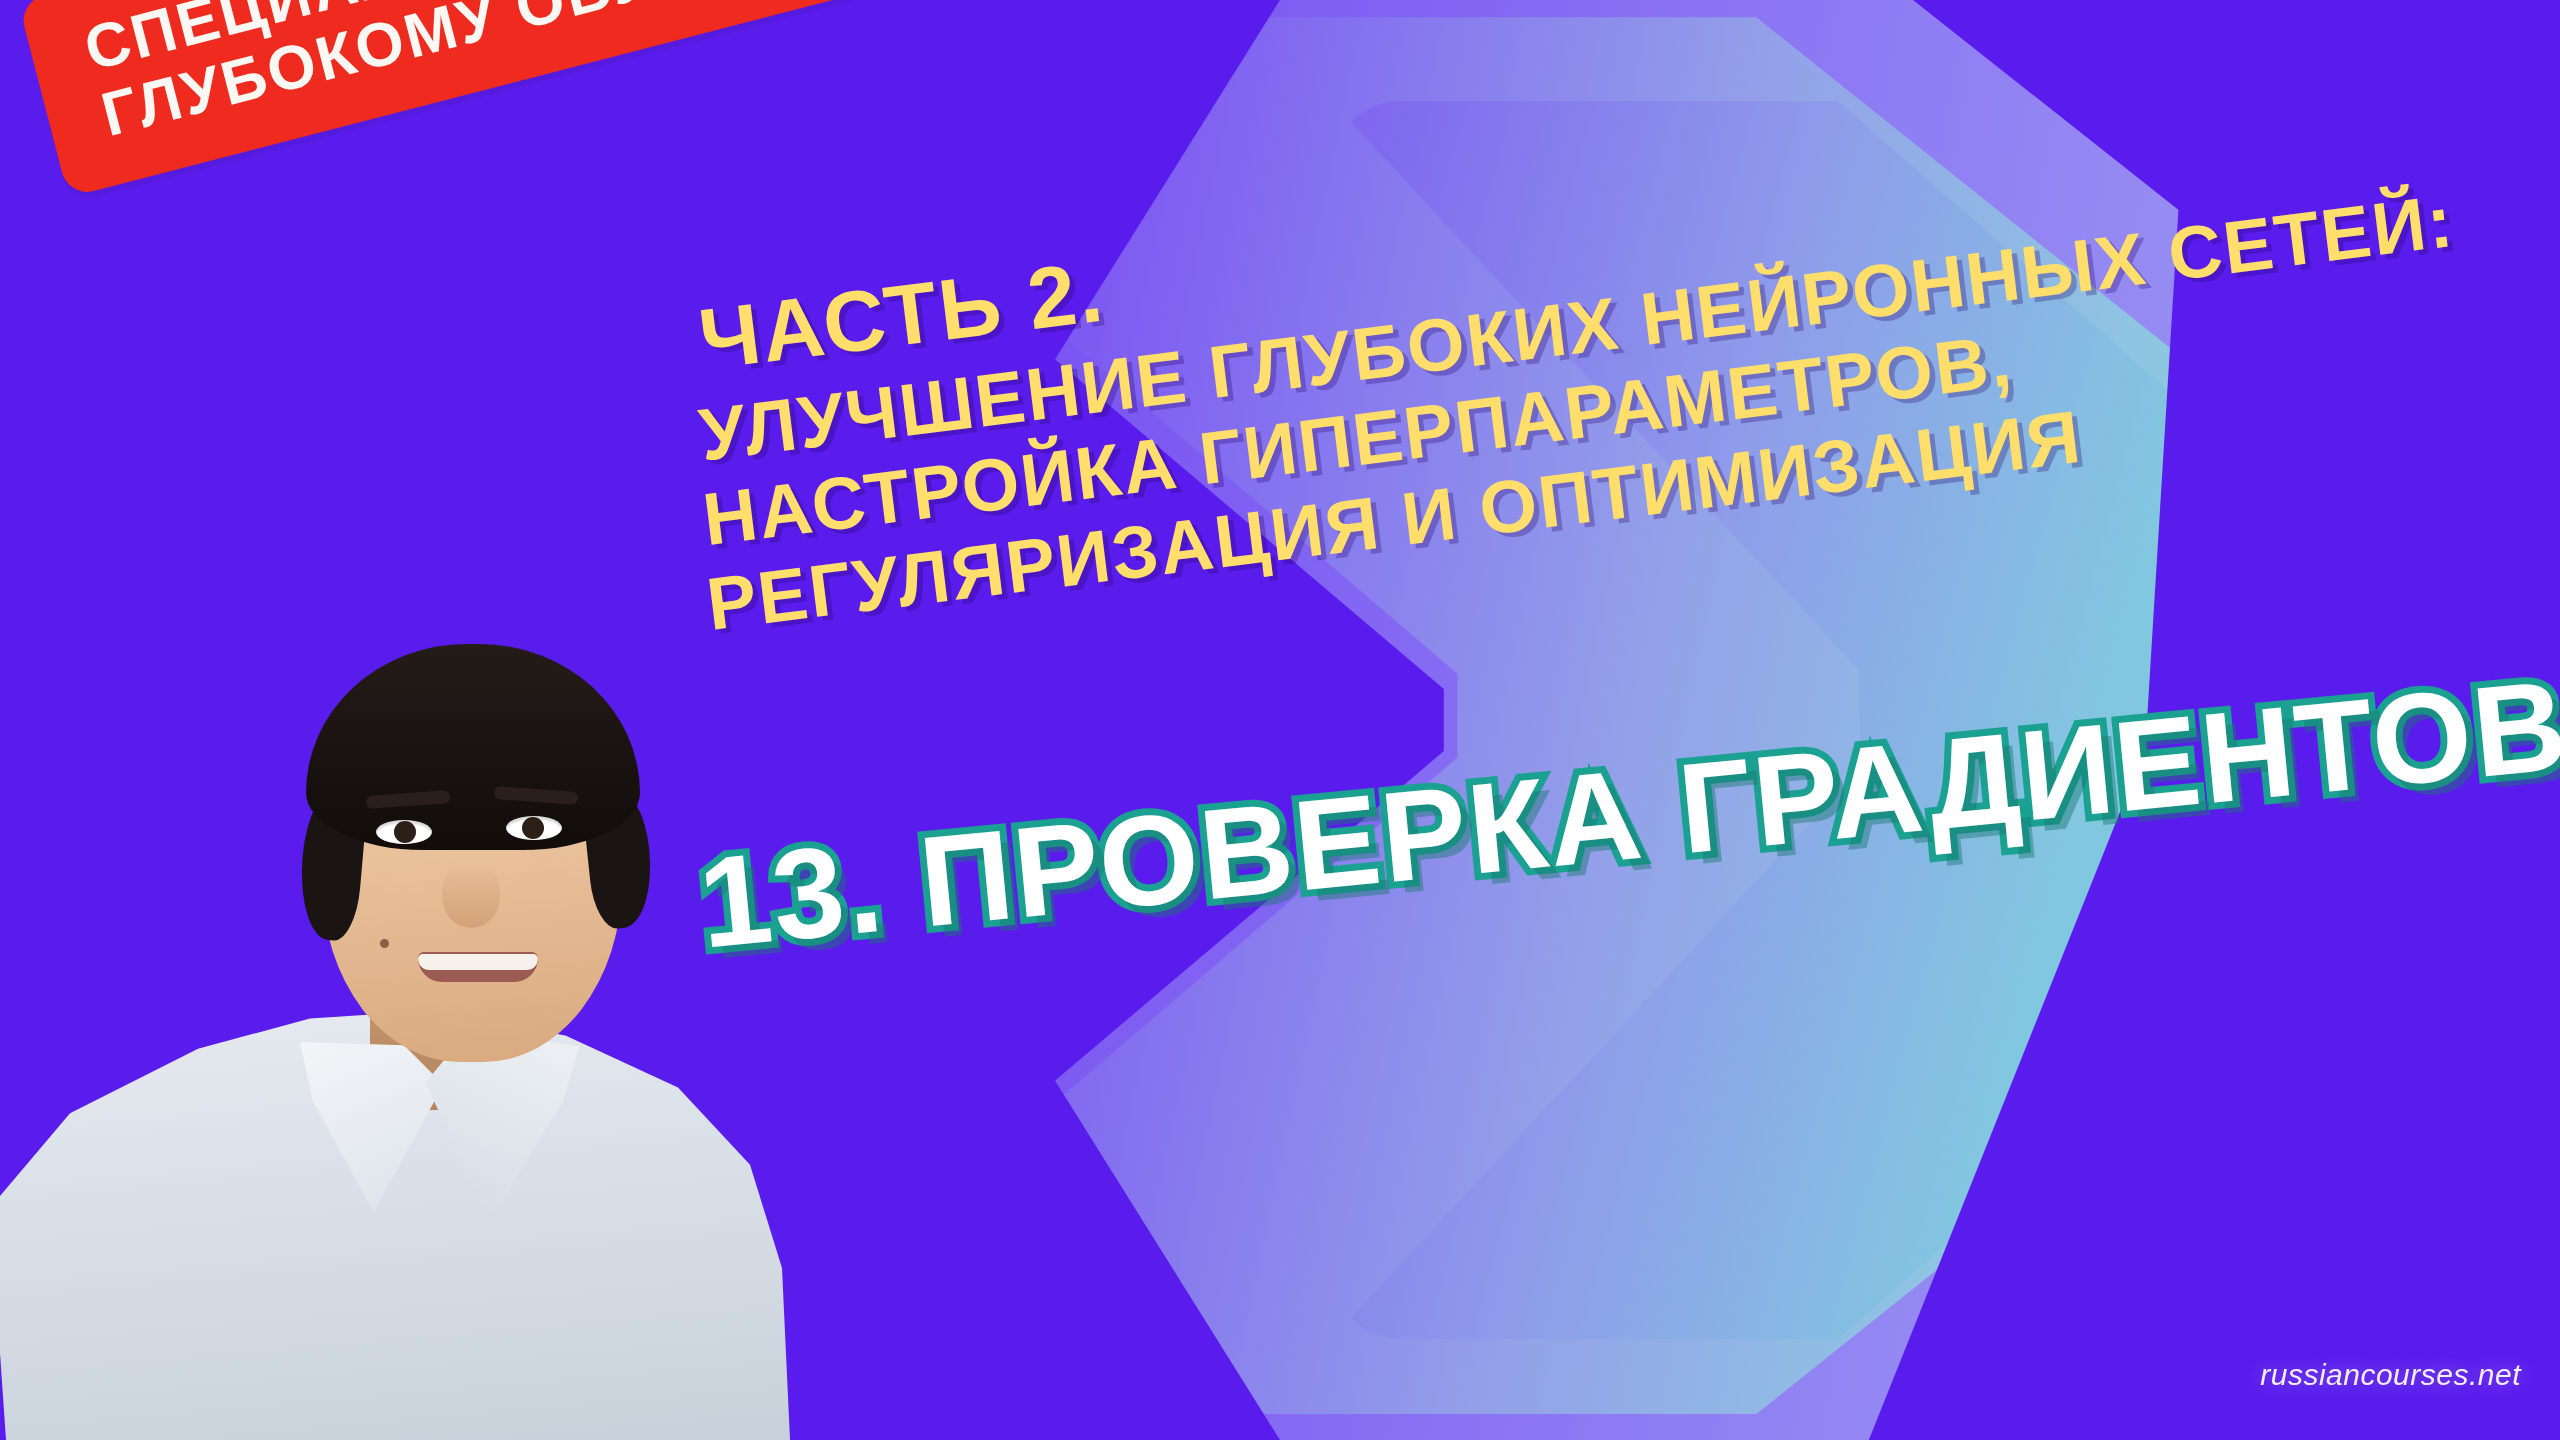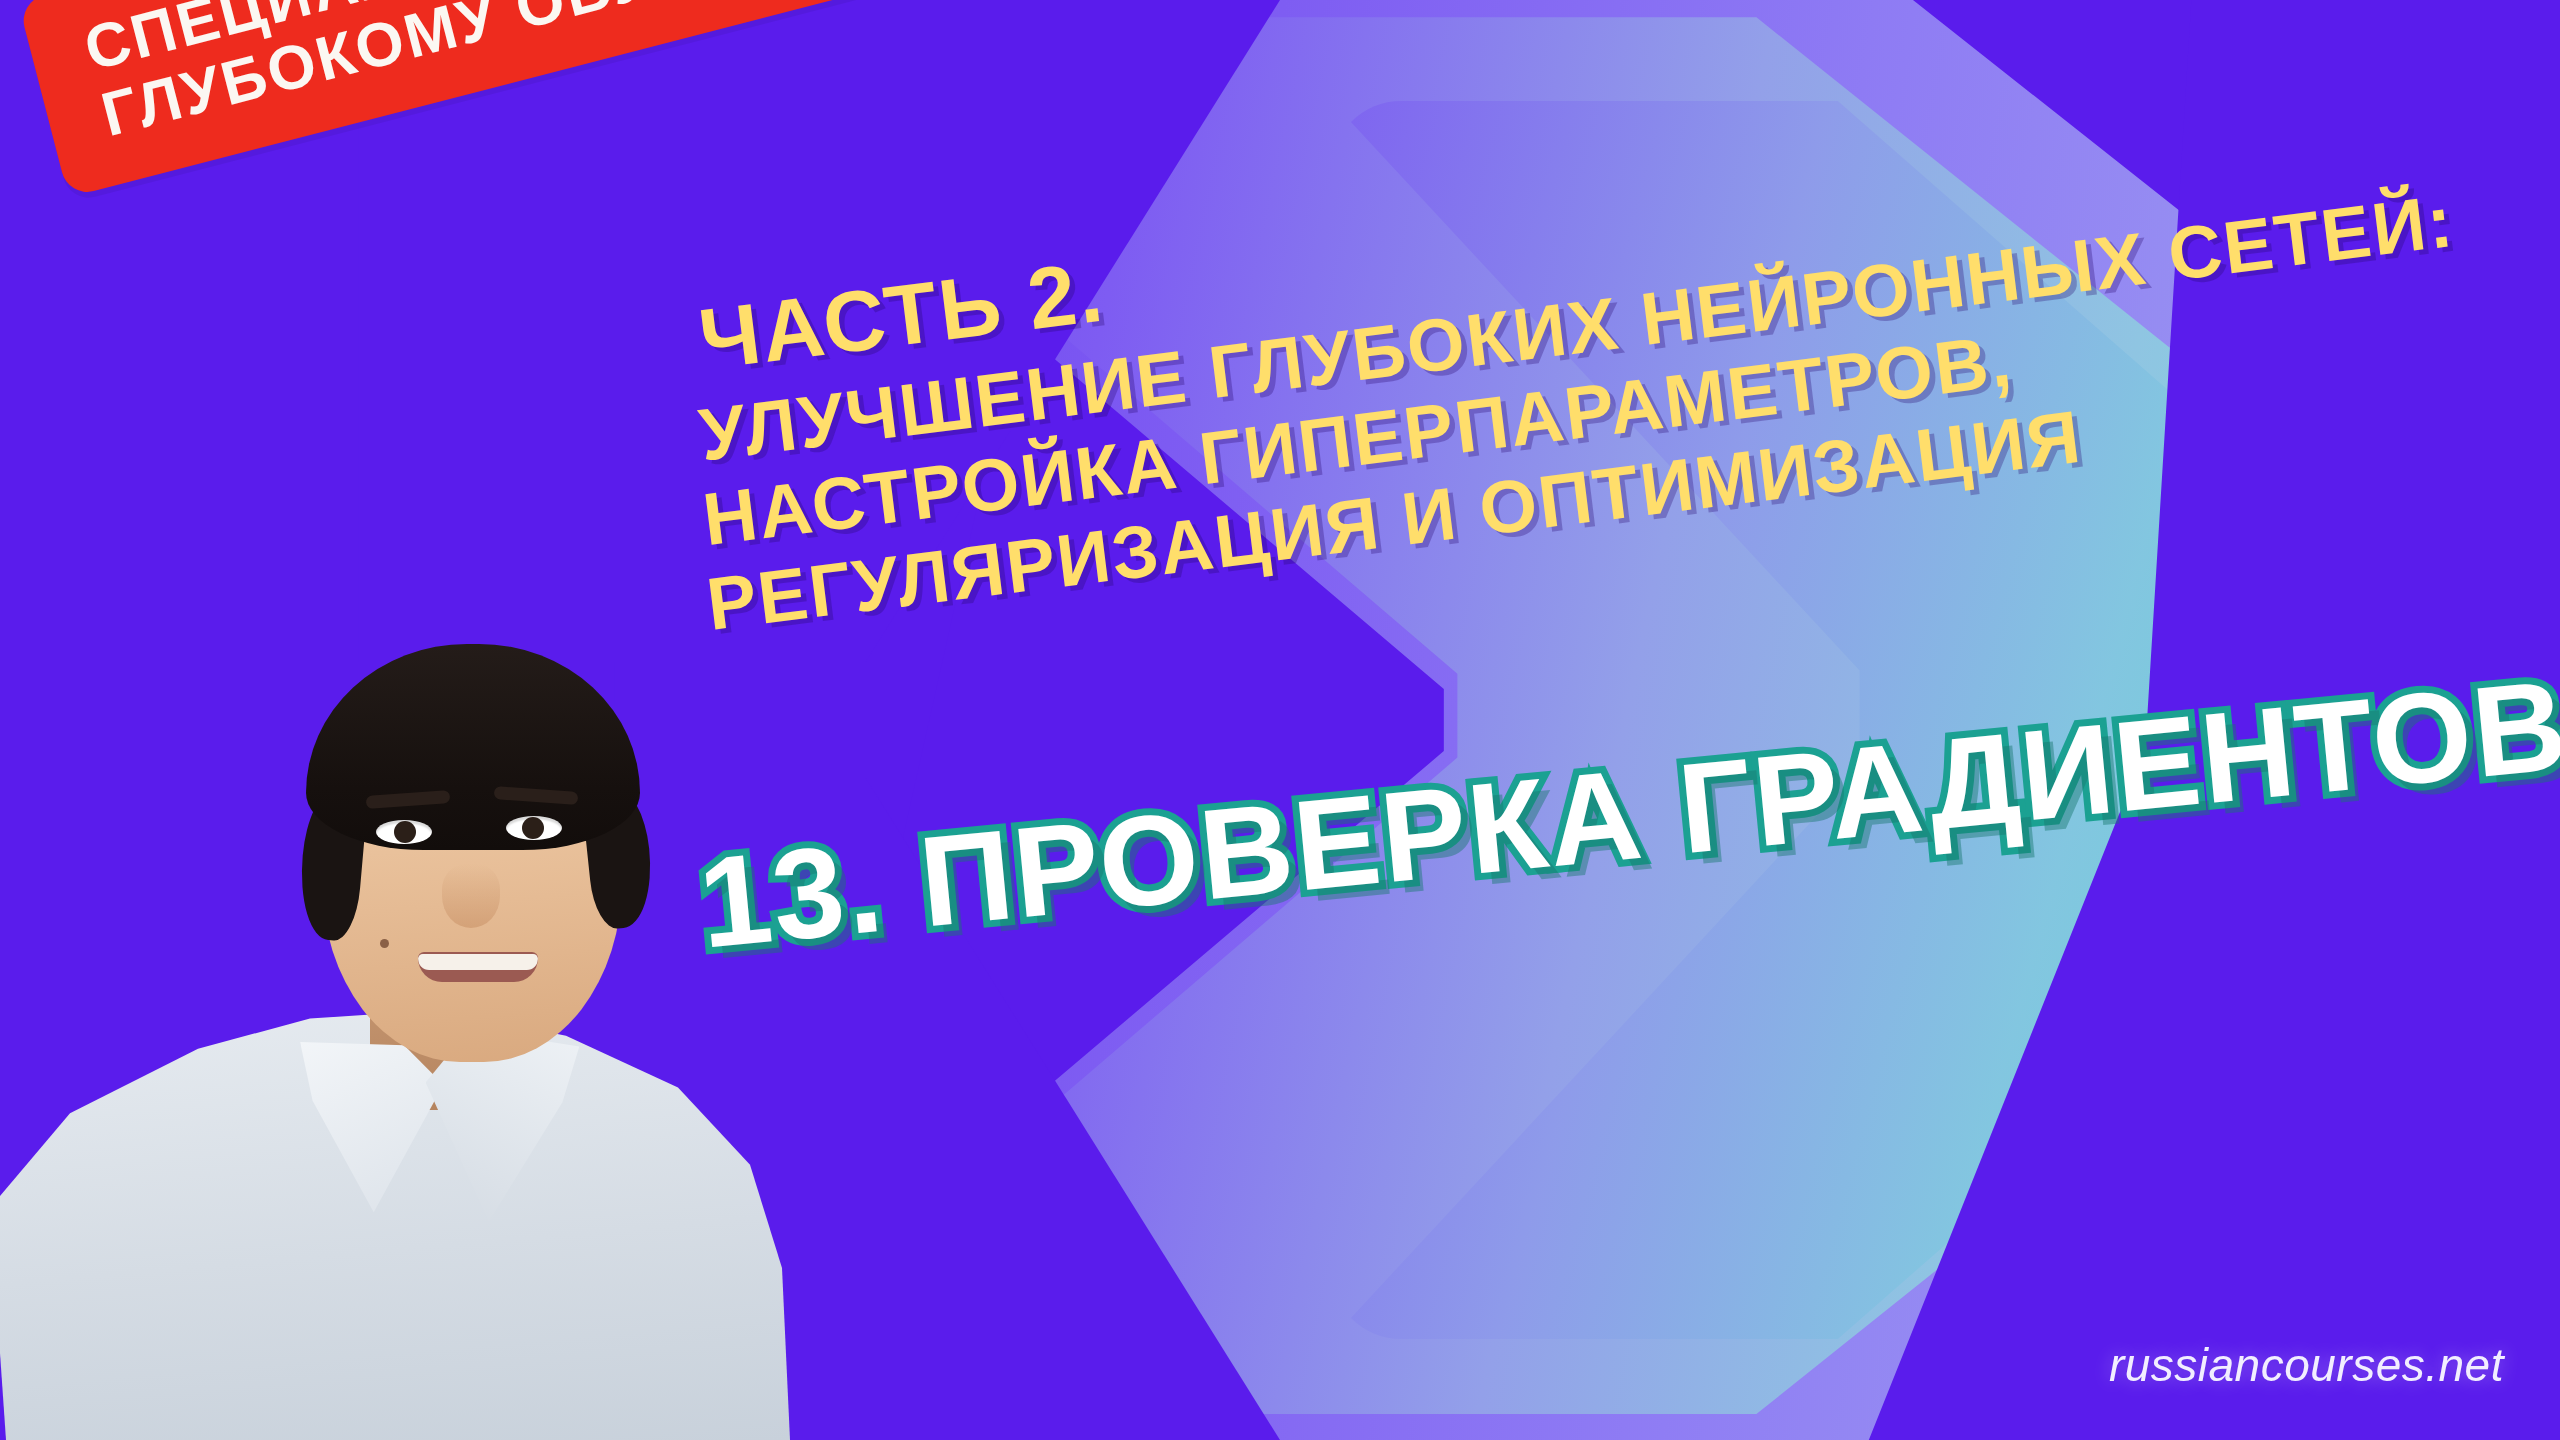--- a/index.html
+++ b/index.html
@@ -137,23 +137,23 @@
     white-space: nowrap;
     text-transform: uppercase;
     -webkit-text-stroke: 14px #1BA192;
     paint-order: stroke fill;
     text-shadow: 10px 12px 0 rgba(25,120,110,0.45);
   }
 
   
   .watermark {
     position: absolute;
-    right: 56px; bottom: 48px;
+    right: 39px; bottom: 48px;
     color: #F2EEFF;
-    font-size: 46px;
+    font-size: 30px;
     font-style: italic;
     letter-spacing: 0.5px;
     text-shadow: 0 0 18px rgba(255,255,255,0.35);
   }
 
   
   .person {
     position: absolute;
     left: 70px; bottom: 0;
     width: 720px; height: 1110px;

